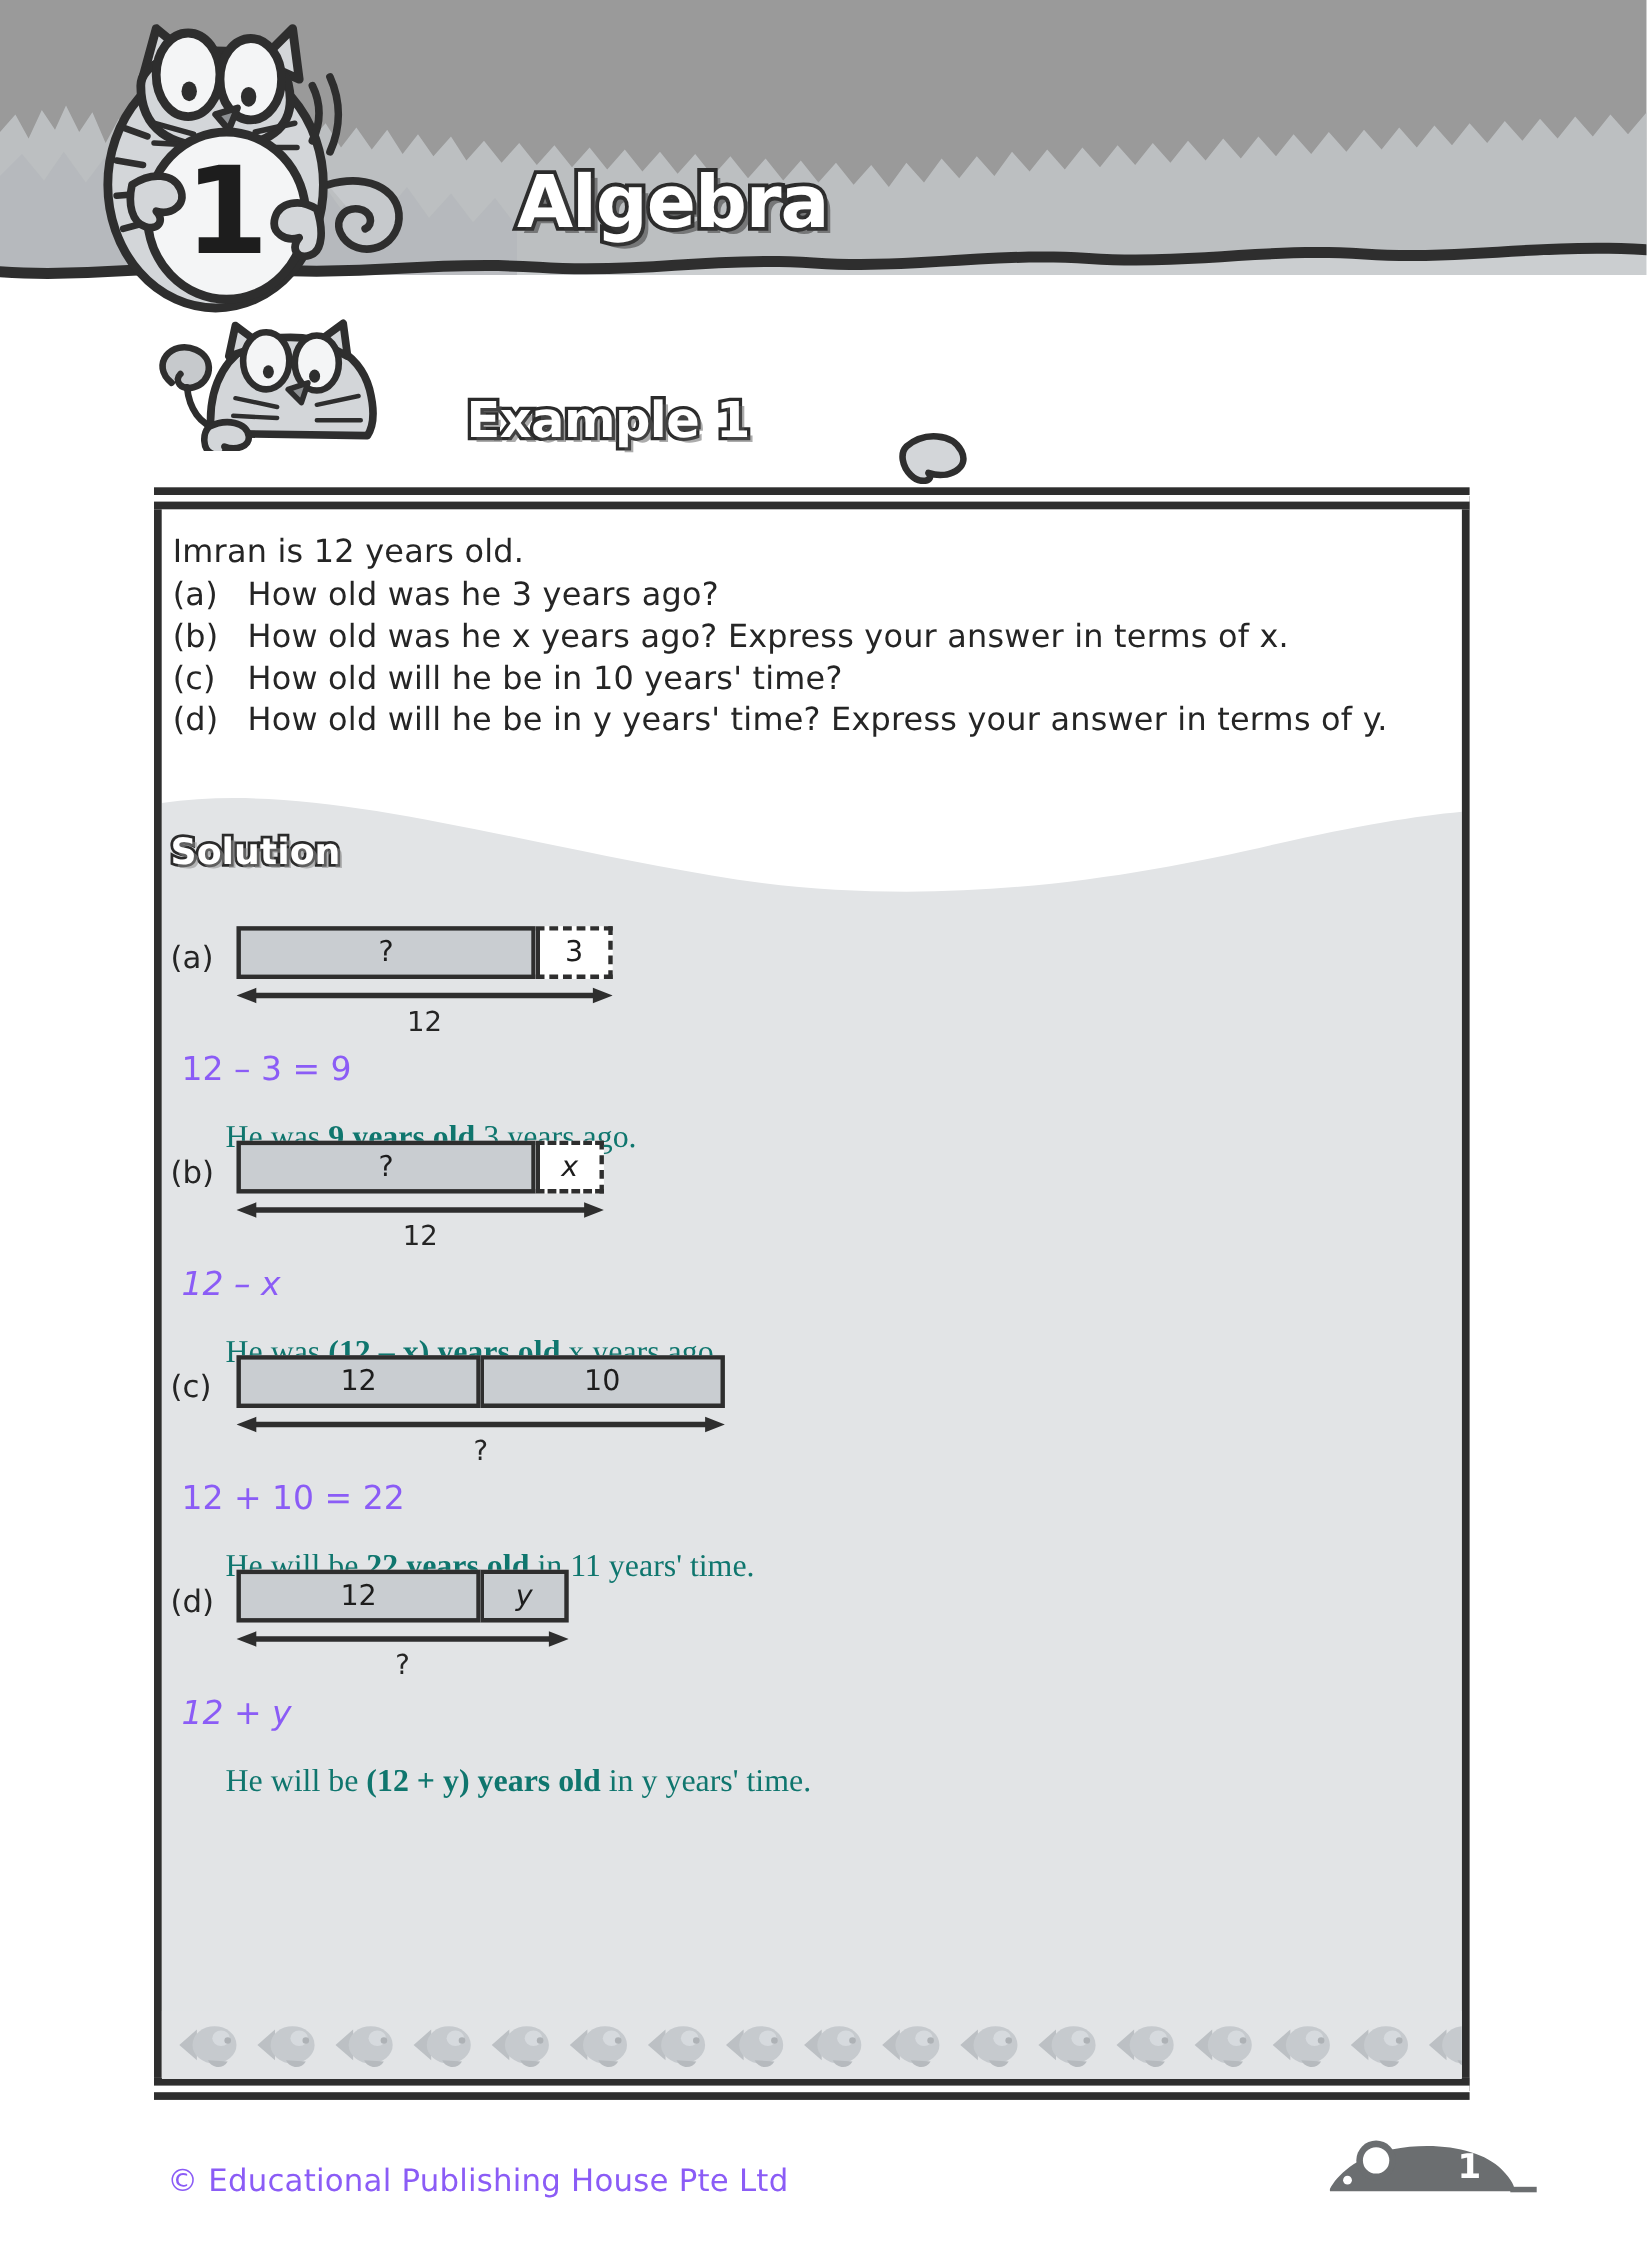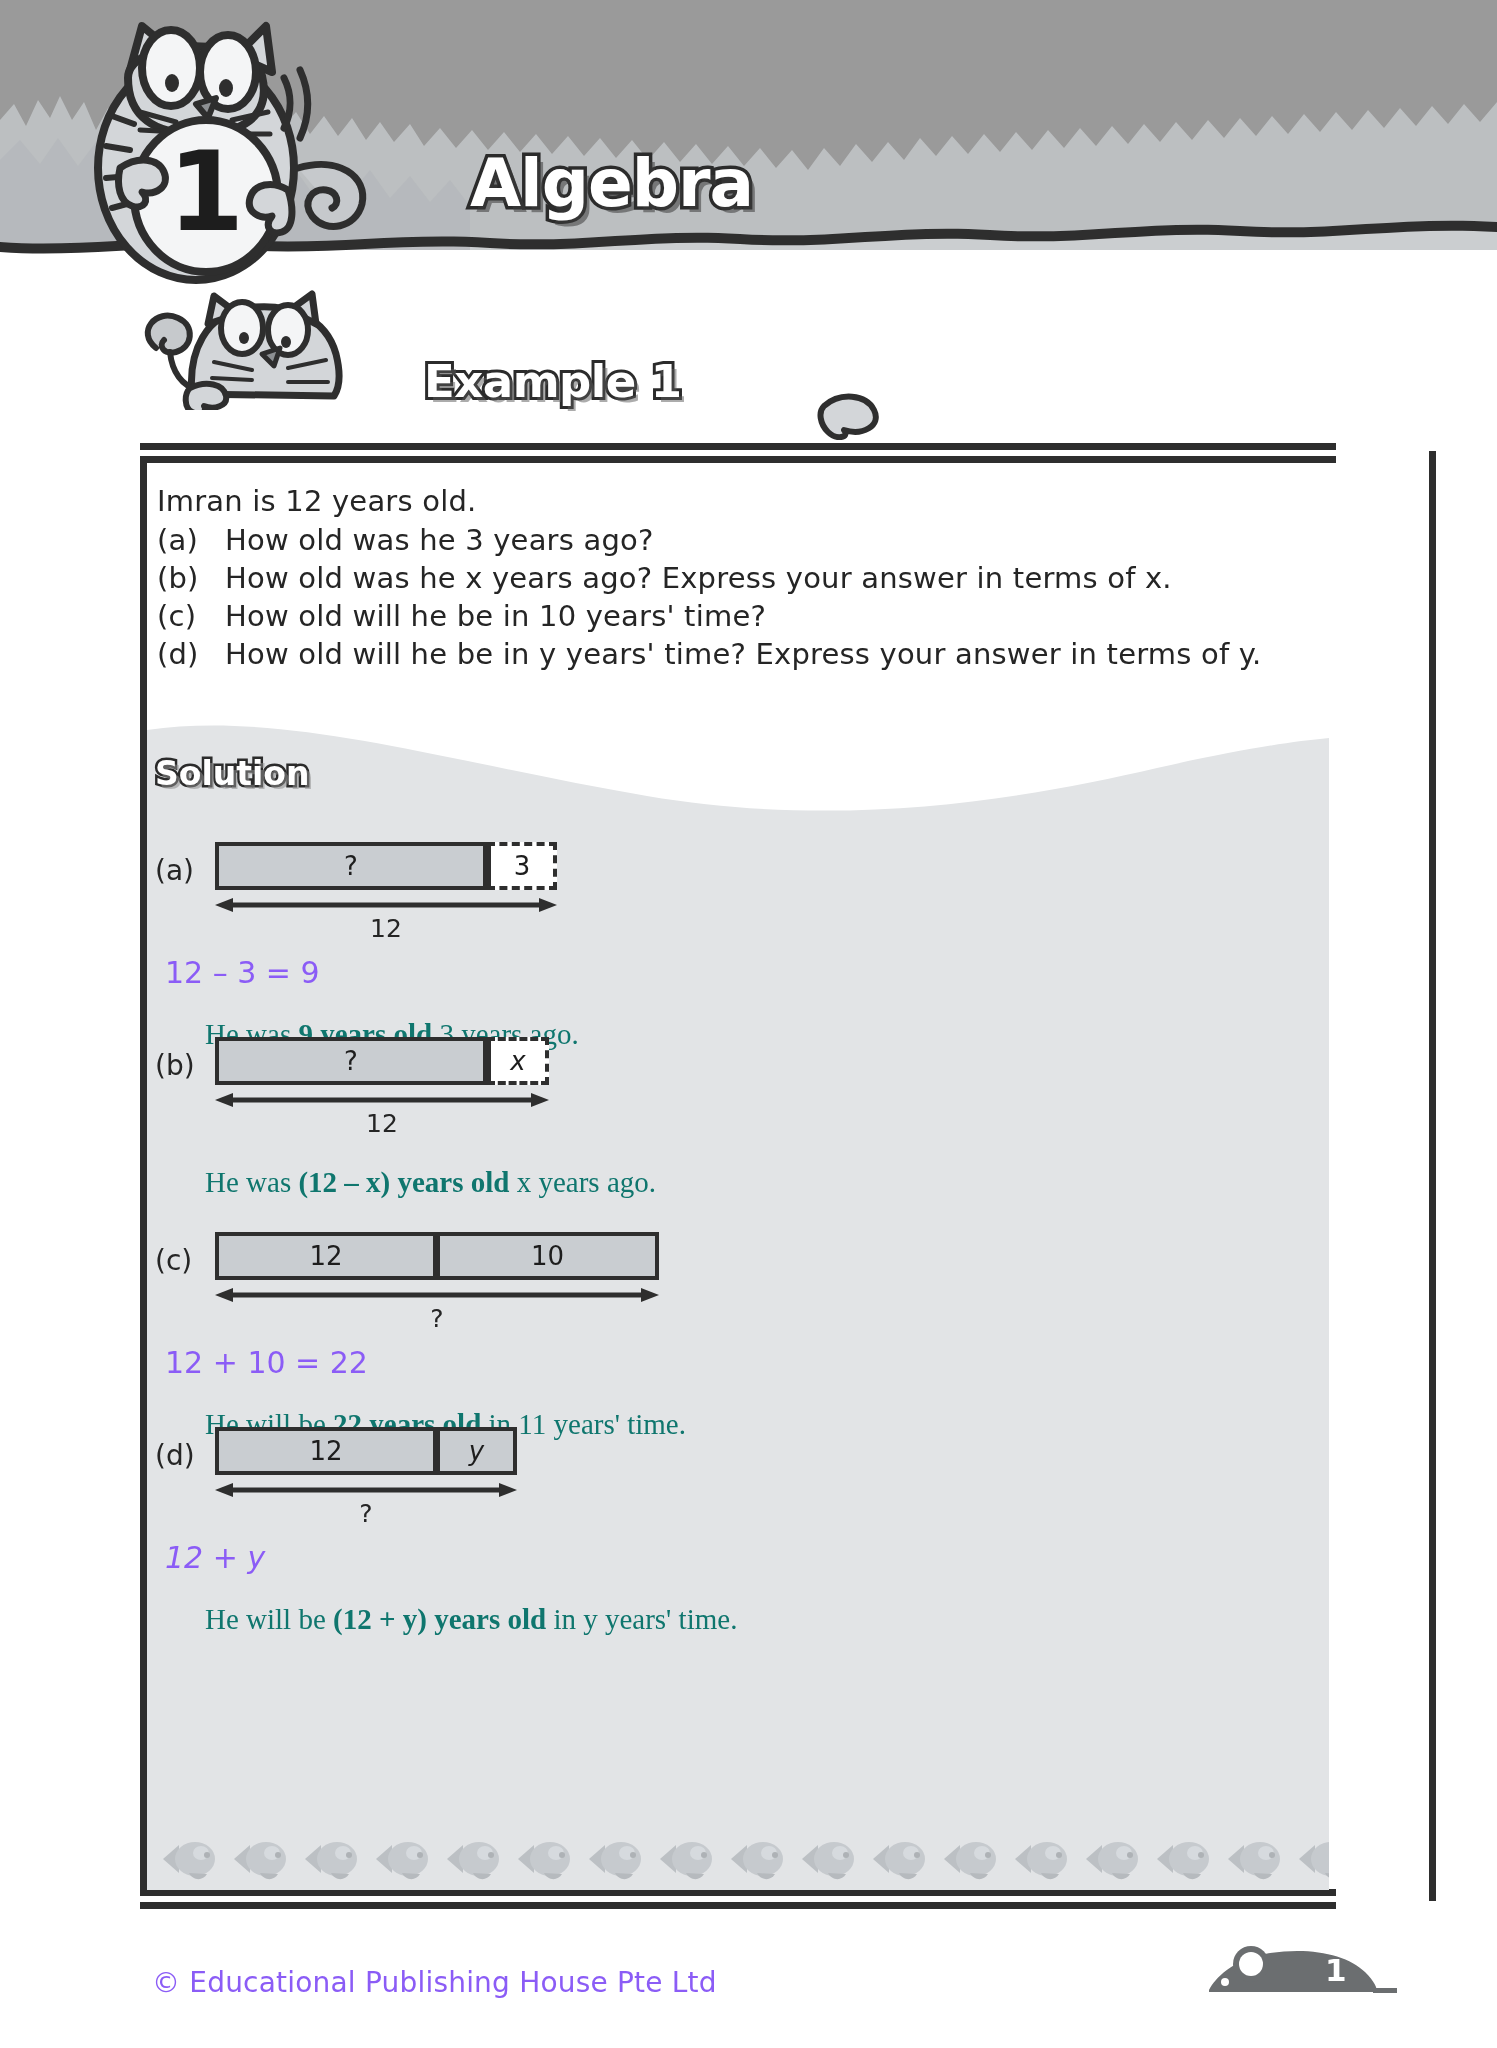--- a/index.html
+++ b/index.html
@@ -56,21 +56,21 @@
     text-shadow: 5px 5px 0 rgba(90,90,90,0.5);
     white-space: nowrap;
     z-index: 6;
   }
 
   
   #content-frame {
     position: absolute;
     left: 140px;
     top: 443px;
-    width: 1296px;
+    width: 1196px;
     height: 1466px;
   }
   .frame-bar {
     position: absolute;
     left: 0;
     width: 1196px;
     height: 20px;
     box-sizing: border-box;
     border-top: 7px solid #2e2e2e;
     border-bottom: 7px solid #2e2e2e;
@@ -436,20 +436,21 @@
           </div>
           <div class="arrow-line" style="width:334px;">
             <svg width="334" height="22" viewBox="0 0 334 22" xmlns="http://www.w3.org/2000/svg">
               <line x1="12" y1="11" x2="322" y2="11" stroke="#2e2e2e" stroke-width="5"></line>
               <path d="M0,11 L18,4 L18,18 Z" fill="#2e2e2e"></path>
               <path d="M334,11 L316,4 L316,18 Z" fill="#2e2e2e"></path>
             </svg>
           </div>
           <div class="arrow-caption" style="width:334px;">12</div>
         </div>
+        <div class="expr itl">12 – x</div>
         <div class="answer">
           <span>He was </span><b>(12 – x) years old</b><span> x years ago.</span>
         </div>
       </div>
     </div>
 
     <div class="part" id="part-c" style="top:770px;">
       <div class="part-label">(c)</div>
       <div class="part-body">
         <div class="bar-model">

